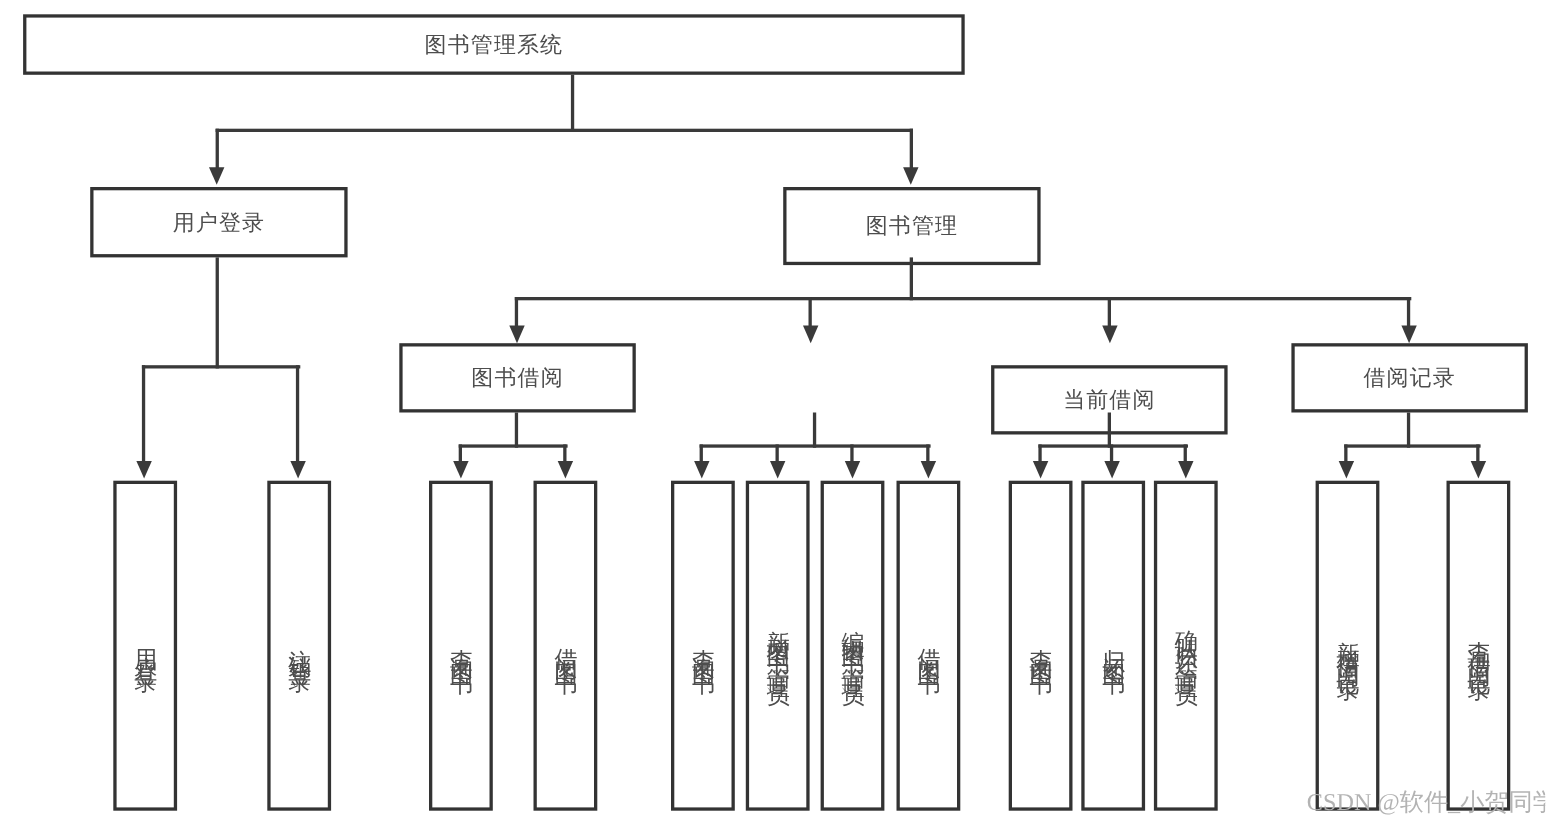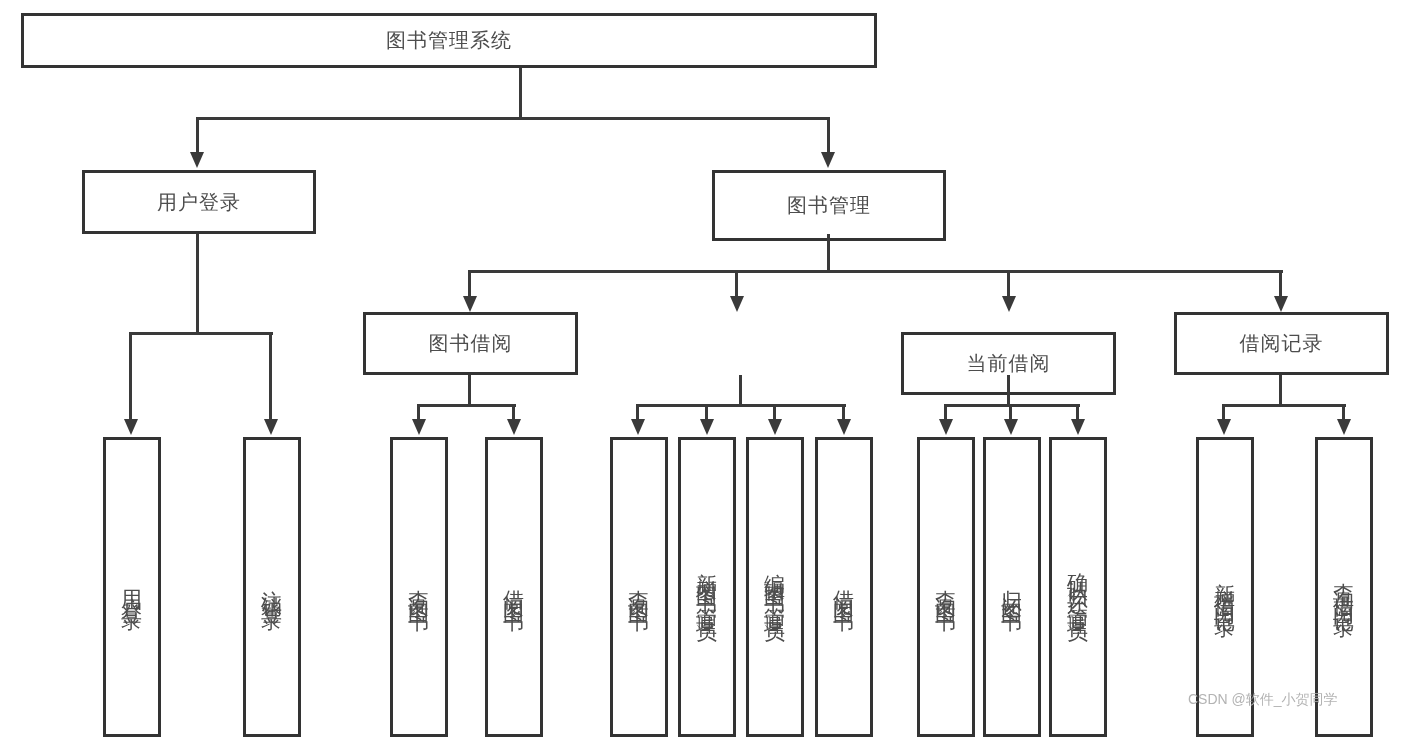--- a/index.html
+++ b/index.html
@@ -30,22 +30,22 @@
     max-height:284px;
   }
   .hline{position:absolute;height:3px;background:var(--line);}
   .vline{position:absolute;width:3px;background:var(--line);}
   .arrow{
     position:absolute;width:0;height:0;
     border-left:7px solid transparent;border-right:7px solid transparent;
     border-top:16px solid var(--line);
   }
   .watermark{
-    position:absolute;left:1188px;top:691px;width:210px;
-    font-size:14px;color:var(--watermark);z-index:5;white-space:nowrap;
+    position:absolute;left:1188px;top:714px;width:210px;
+    font-size:22px;color:var(--watermark);z-index:5;white-space:nowrap;font-family:Liberation Serif, serif;
   }
 </style>
 </head>
 <body>
 
 <div class="stage">
 
   <div class="box" style="left:21px;top:13px;width:856px;height:55px;">
     <span>图书管理系统</span>
   </div>

